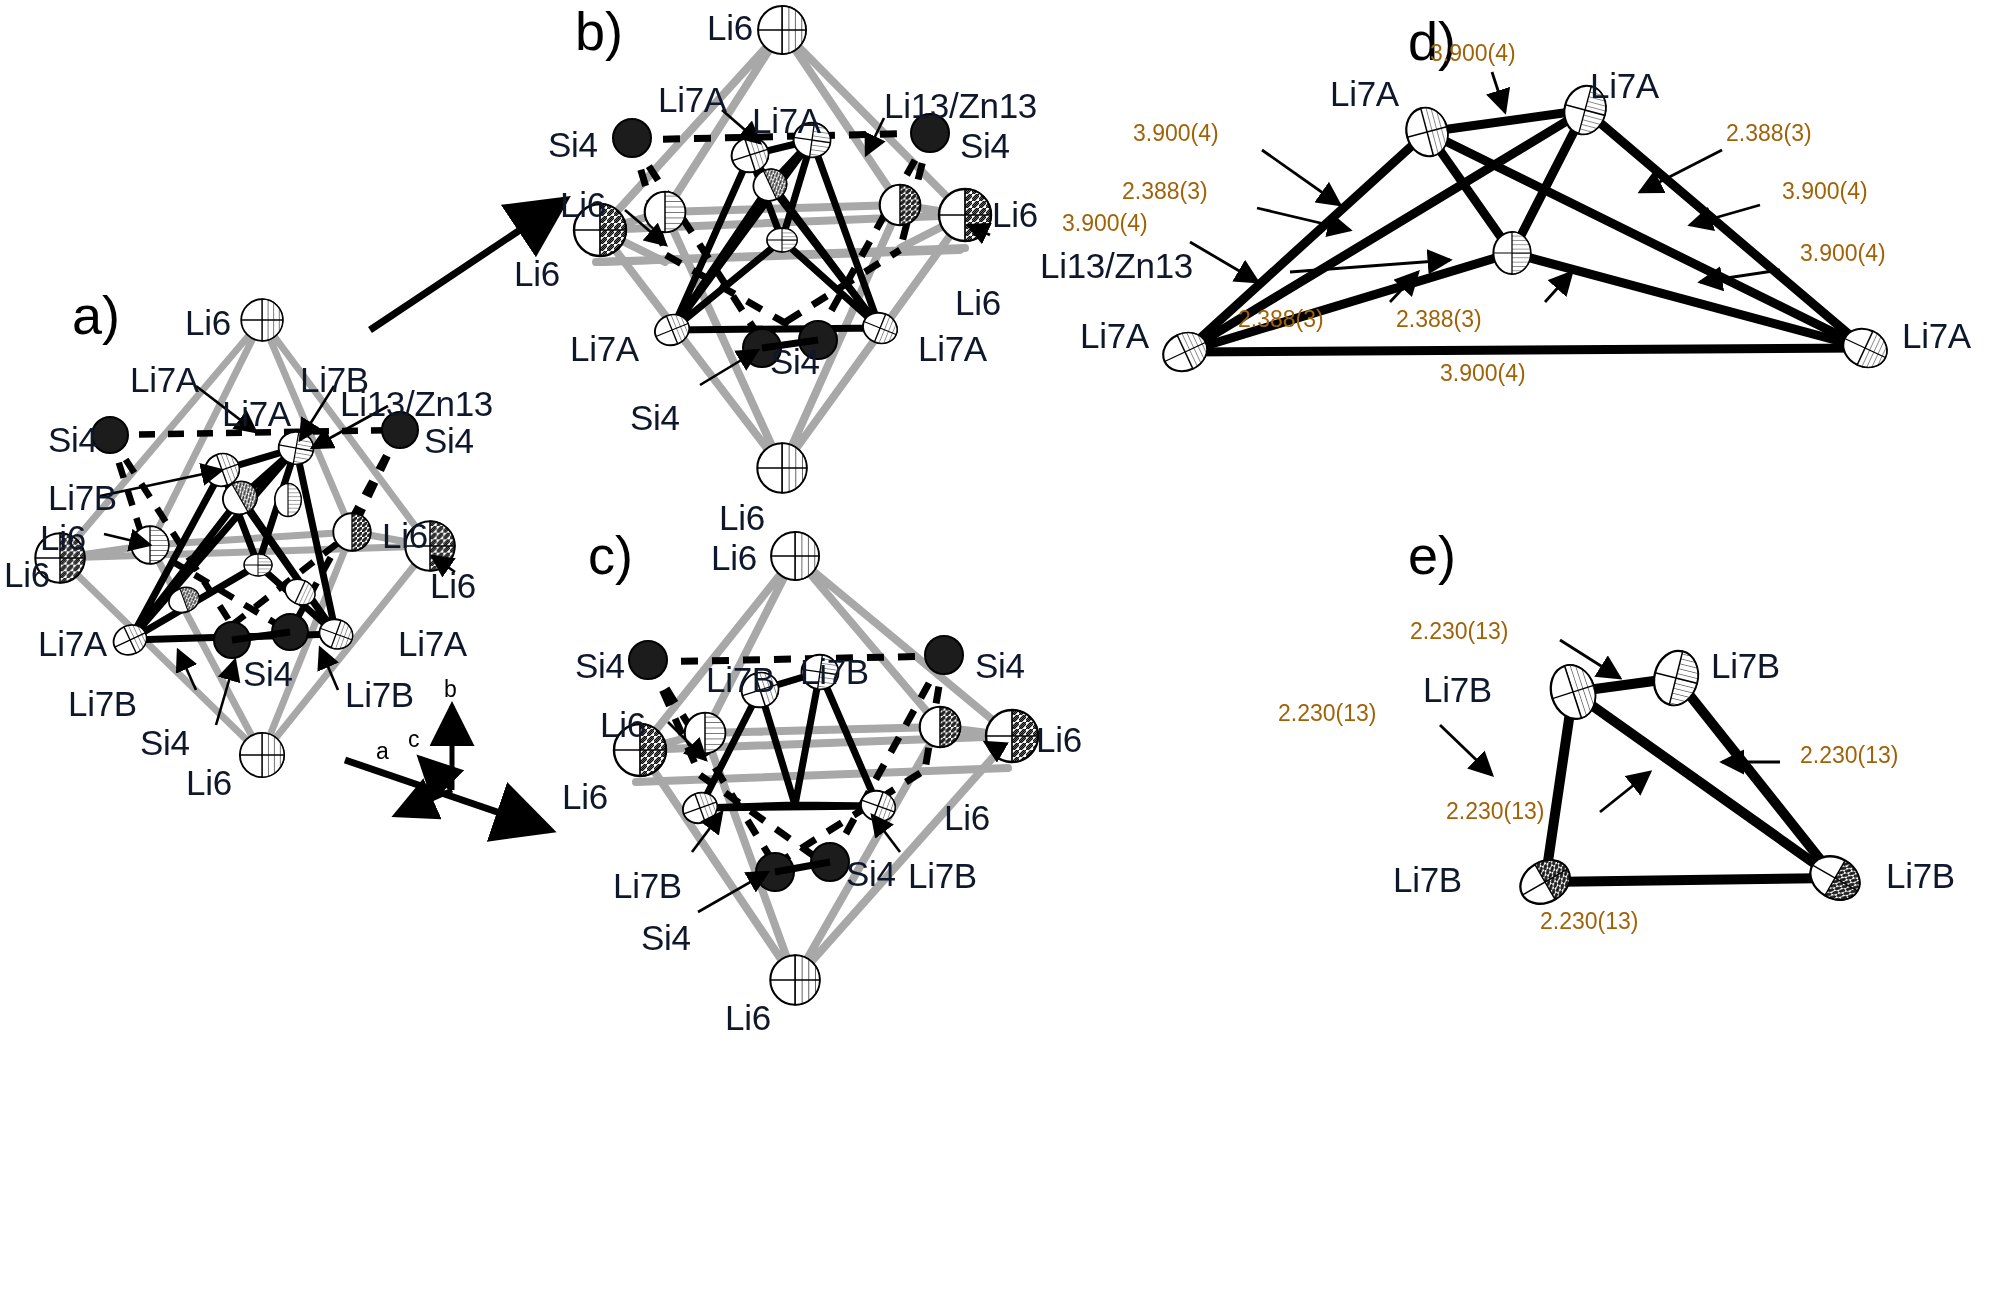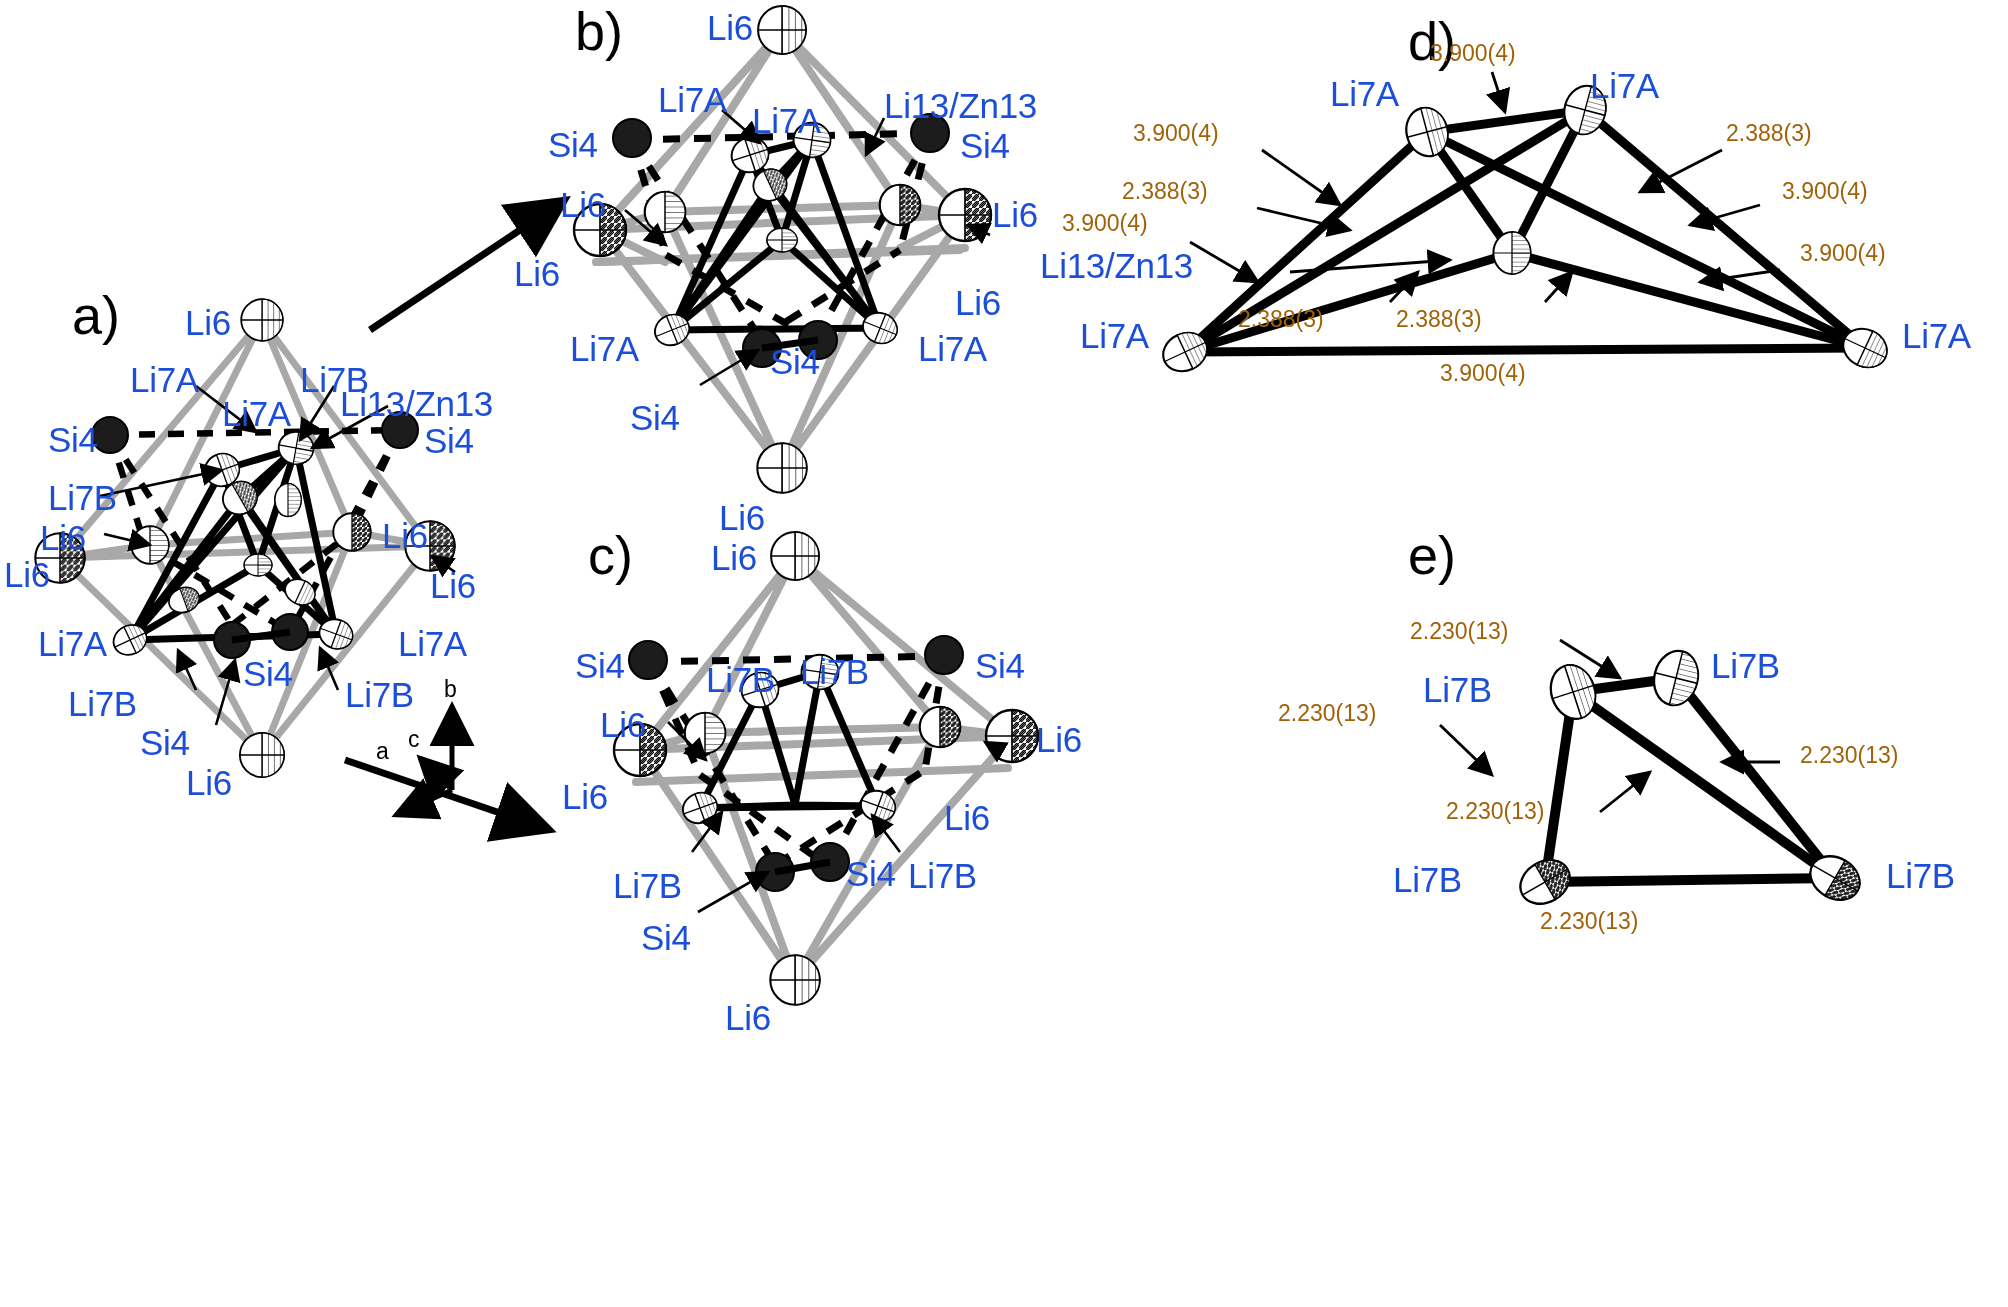--- a/index.html
+++ b/index.html
@@ -1,21 +1,21 @@
 <!DOCTYPE html>
 <html><head>
 <meta charset="utf-8">
 <style>
   html,body{margin:0;padding:0;background:#ffffff;}
   body{width:2008px;height:1307px;position:relative;overflow:hidden;
        font-family:"Liberation Sans","DejaVu Sans",sans-serif;color:#000;}
   .fig{position:absolute;left:0;top:0;width:2008px;height:1307px;}
   svg{position:absolute;left:0;top:0;width:2008px;height:1307px;overflow:visible;}
   .lbl{position:absolute;font-size:35px;font-weight:400;line-height:1;white-space:nowrap;
-       color:#1d4ed8;letter-spacing:-0.3px;}
+       color:#0f172a;letter-spacing:-0.3px;}
   .panel-letter{position:absolute;font-size:54px;line-height:1;white-space:nowrap;color:#000;}
   .dim{position:absolute;font-size:23px;line-height:1;white-space:nowrap;color:#a16207;}
   .axl{position:absolute;font-size:23px;line-height:1;white-space:nowrap;color:#000;}
 </style>
 </head>
 <body>
 
 <div class="fig">
 
 <svg viewBox="0 0 2008 1307" xmlns="http://www.w3.org/2000/svg">

